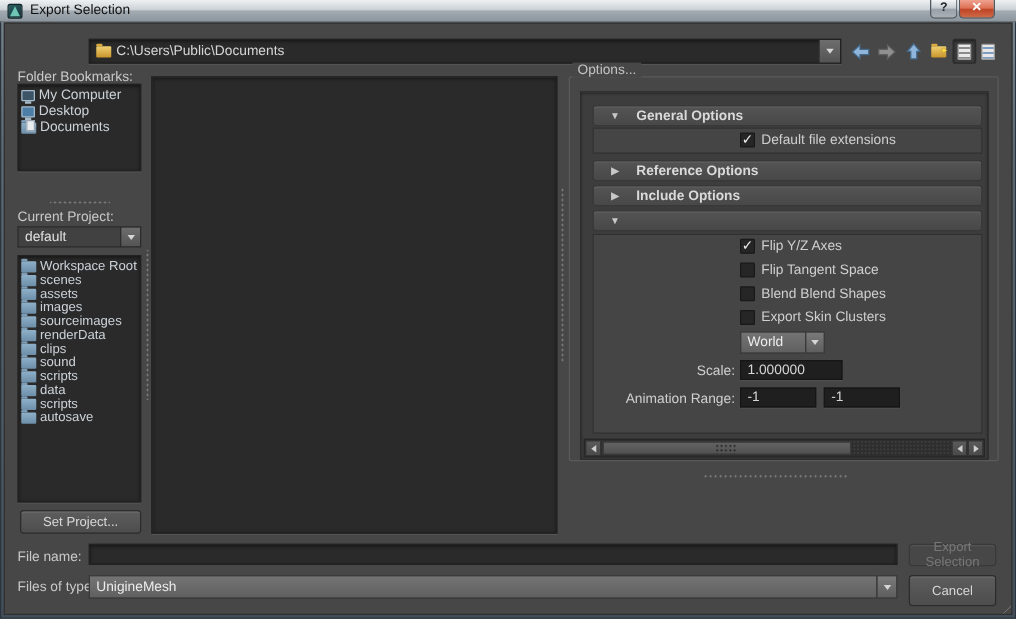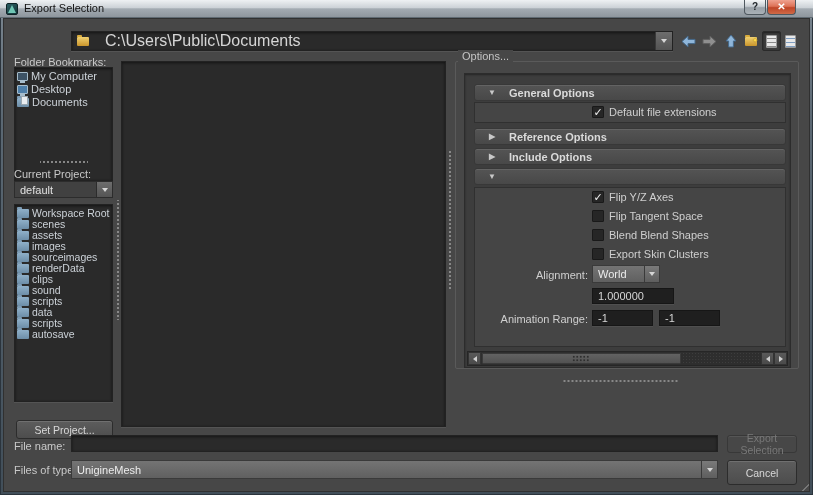--- a/index.html
+++ b/index.html
@@ -21,21 +21,21 @@
     background:linear-gradient(#f4f6f7,#c6ccd1 45%,#99a1a8 55%,#aab1b7);}
   .close-btn{left:767px;width:29px;color:#fff;font-weight:bold;
     background:linear-gradient(#efa18f,#dd7257 45%,#bf4527 55%,#cf6a47);}
   
   .client{position:absolute;left:3px;right:3px;top:18px;bottom:3px;background:#474747;border:1px solid #303030;}
   .lbl{position:absolute;font-size:11px;color:#c9c9c9;white-space:nowrap;}
   
   .sunken{background:#2a2a2a;border:1px solid #222;box-shadow:inset 0 1px 3px rgba(0,0,0,.55),0 1px 0 rgba(255,255,255,.07);}
   
   .pathbar{position:absolute;left:71px;top:31px;width:602px;height:20px;display:flex;align-items:center;}
-  .pathbar .txt{flex:1;font-size:16px;color:#d6d6d6;padding-left:4px;overflow:hidden;white-space:nowrap;margin-left:12px;}
+  .pathbar .txt{flex:1;font-size:11px;color:#d6d6d6;padding-left:4px;overflow:hidden;white-space:nowrap;}
   .combo-arrow-btn{width:17px;height:100%;display:flex;align-items:center;justify-content:center;
     background:linear-gradient(#6d6d6d,#545454);border-left:1px solid #3a3a3a;}
   .arr-down{width:0;height:0;border-left:3.5px solid transparent;border-right:3.5px solid transparent;border-top:4px solid #d6d6d6;}
   .arr-left{width:0;height:0;border-top:3.5px solid transparent;border-bottom:3.5px solid transparent;border-right:4px solid #cfcfcf;}
   .arr-right{width:0;height:0;border-top:3.5px solid transparent;border-bottom:3.5px solid transparent;border-left:4px solid #cfcfcf;}
   
   .fold{width:12px;height:9px;position:relative;background:linear-gradient(#8fb0c9,#6d8ea8);border-radius:1px;flex:none;}
   .fold::before{content:"";position:absolute;top:-2px;left:0;width:5px;height:2px;background:#7d9cb5;border-radius:1px 1px 0 0;}
   .fold.gold{background:linear-gradient(#f0d071,#c9952b);}
   .fold.gold::before{background:#d8ab3c;}
@@ -147,21 +147,21 @@
       </span>
   </div>
   <div class="navbtn pressed" style="left:762px;">
     <span class="viewicon"></span>
   </div>
   <div class="navbtn" style="left:781px;">
     <span class="viewicon details"></span>
   </div>
 
   <span class="lbl" style="left:14px;top:56px;">Folder Bookmarks:</span>
-  <div class="listbox sunken" style="left:14px;top:67px;width:99px;height:114px;padding-top:2px;">
+  <div class="listbox sunken" style="left:14px;top:67px;width:99px;height:70px;padding-top:2px;">
     <div class="li-row">
       <span class="mon"></span>
       <span>My Computer</span>
     </div>
     <div class="li-row">
       <span class="mon blue"></span>
       <span>Desktop</span>
     </div>
     <div class="li-row">
       <span class="fold doc"></span>
@@ -222,21 +222,21 @@
     <div class="li-row">
         <span class="fold"></span>
         <span>scripts</span>
       </div>
     <div class="li-row">
         <span class="fold"></span>
         <span>autosave</span>
       </div>
   </div>
 
-  <div class="btn" style="left:16px;top:420px;width:97px;height:19px;">Set Project...</div>
+  <div class="btn" style="left:16px;top:408px;width:97px;height:19px;">Set Project...</div>
 
   <div class="vsplit dots" style="left:116px;top:200px;height:120px;"></div>
   <div class="listbox sunken" style="left:121px;top:61px;width:325px;height:366px;"></div>
   <div class="vsplit dots" style="left:448px;top:150px;height:140px;"></div>
 
   <div class="groupbox" style="left:455px;top:61px;width:344px;height:308px;"></div>
   <span class="group-label" style="left:458px;top:50px;">Options...</span>
   <div class="opt-panel" style="left:464px;top:73px;width:327px;height:295px;"></div>
 
   <div class="sect" style="left:474px;top:84px;width:312px;">
@@ -273,28 +273,28 @@
   </div>
   <div class="cbrow" style="left:592px;top:229px;">
     <span class="check"></span>
     <span>Blend Blend Shapes</span>
   </div>
   <div class="cbrow" style="left:592px;top:248px;">
     <span class="check"></span>
     <span>Export Skin Clusters</span>
   </div>
 
-  <span class="rlabel" style="left:448px;top:269px;width:140px;">Alignment:</span>
   <div class="combo light" style="left:592px;top:265px;width:68px;height:18px;">
     <span class="field">World</span>
     <span class="combo-arrow-btn" style="width:16px;">
         <span class="arr-down"></span>
       </span>
   </div>
 
+  <span class="rlabel" style="left:448px;top:291px;width:140px;">Scale:</span>
   <div class="numfield" style="left:592px;top:288px;width:82px;height:16px;">1.000000</div>
 
   <span class="rlabel" style="left:448px;top:313px;width:140px;">Animation Range:</span>
   <div class="numfield" style="left:592px;top:310px;width:61px;height:16px;">-1</div>
   <div class="numfield" style="left:659px;top:310px;width:61px;height:16px;">-1</div>
 
   <div class="hscroll" style="left:467px;top:351px;width:321px;">
     <span class="sb-btn">
         <span class="arr-left"></span>
       </span>

